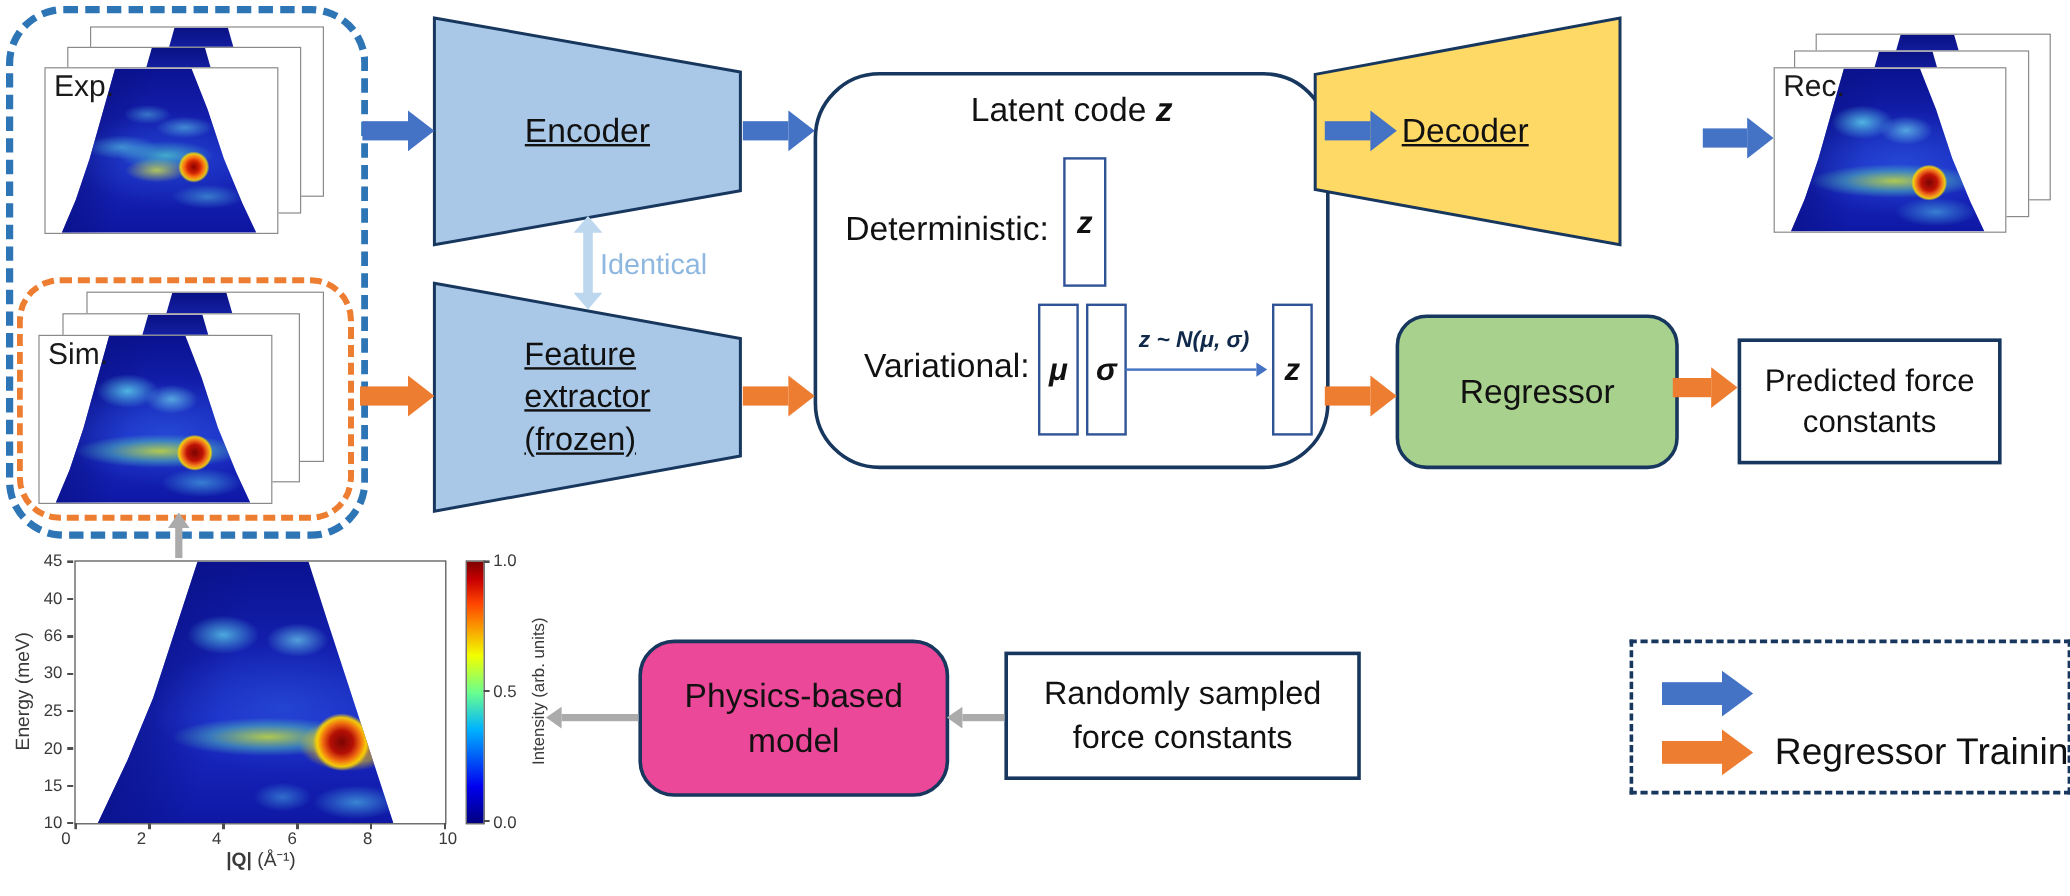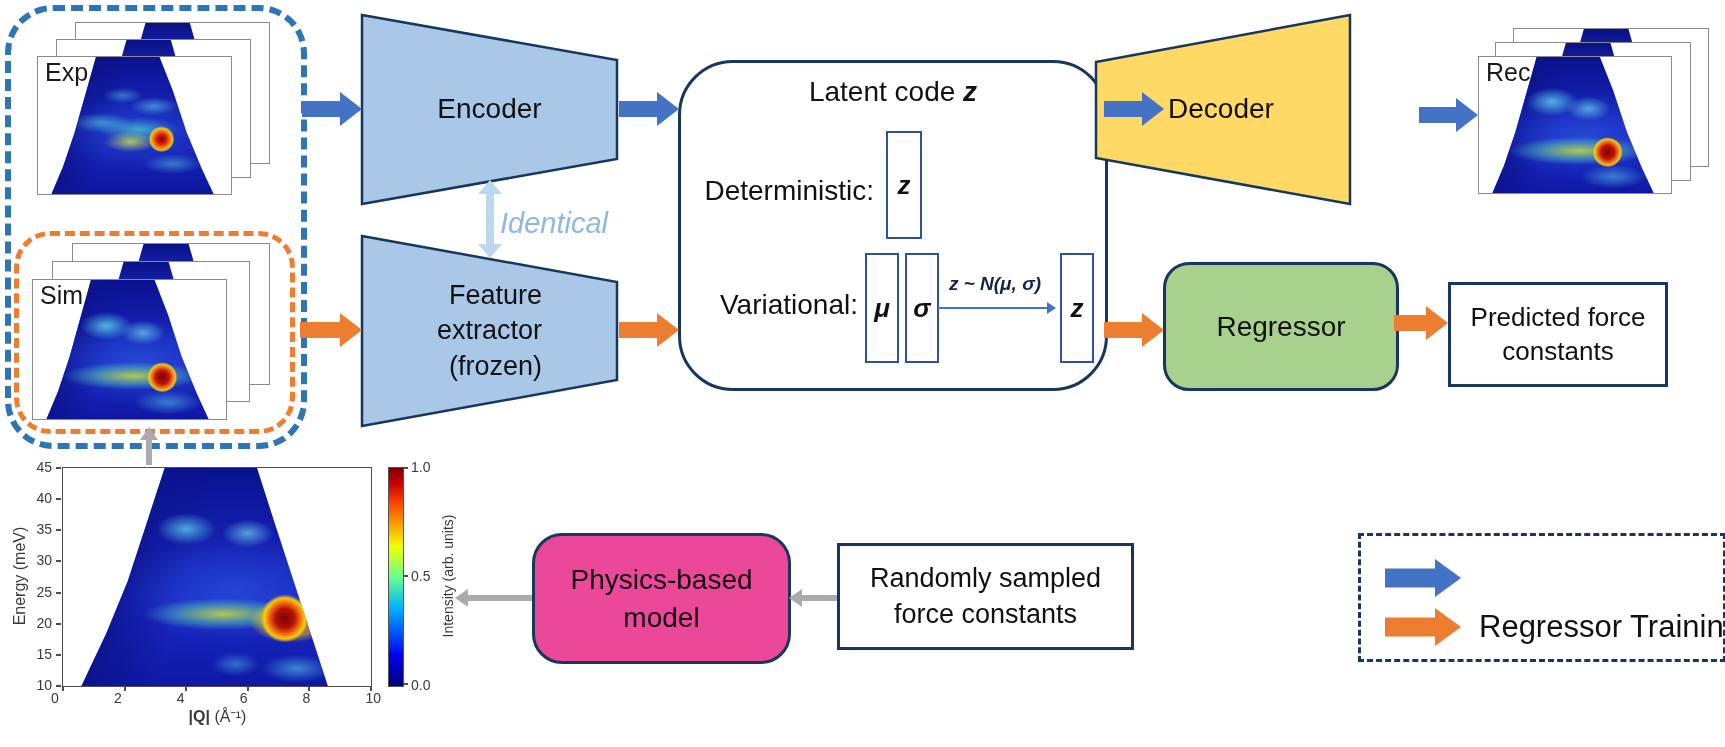--- a/index.html
+++ b/index.html
@@ -37,21 +37,21 @@
     radial-gradient(ellipse 20px 8px at 44% 28%,rgba(90,200,230,.5),rgba(90,200,230,0) 100%),
     radial-gradient(ellipse 30px 10px at 70% 78%,rgba(90,210,230,.5),rgba(90,210,230,0) 100%),
     radial-gradient(ellipse 80px 40px at 52% 55%,rgba(40,90,220,.5),rgba(40,90,220,0) 100%),
     linear-gradient(105deg,#0a1182 12%,rgba(10,17,130,0) 40%),
     linear-gradient(#0b1292,#1a28c0 55%,#0d16a0);}
 
   
   .trap{position:absolute;}
   .trap svg{position:absolute;inset:0;overflow:visible;}
   .trap .t-label{position:absolute;inset:0;display:flex;align-items:center;justify-content:center;
-    font-size:28px;color:#111;text-align:right;white-space:pre-line;line-height:1.3;}
+    font-size:28px;color:#111;text-align:left;white-space:pre-line;line-height:1.3;text-decoration:underline;}
 
   
   .latent-box{position:absolute;left:678px;top:60px;width:424px;height:325px;background:#fff;
     border:3px solid #17375E;border-radius:55px;}
   .latent-title{position:absolute;left:0;top:13px;width:100%;text-align:center;font-size:28px;color:#111;}
   .latent-row-label{position:absolute;font-size:28px;color:#111;text-align:right;}
   .vec-box{position:absolute;background:#fff;border:2.5px solid #2F5496;display:flex;
     align-items:center;justify-content:center;font-size:26px;font-weight:bold;font-style:italic;color:#111;}
   .sample-label{position:absolute;font-size:19px;font-weight:bold;font-style:italic;color:#10284a;text-align:center;white-space:nowrap;}
   .bold-it{font-weight:bold;font-style:italic;}
@@ -81,21 +81,21 @@
   .garrow.up .body{left:50%;transform:translateX(-50%);bottom:0;width:6px;height:calc(100% - 13px);}
   .garrow.up .head{position:absolute;top:0;left:50%;transform:translateX(-50%);width:0;height:0;
     border-left:9px solid transparent;border-right:9px solid transparent;border-bottom:13px solid #ABABAB;}
 
   .dbl-arrow{position:absolute;left:477px;top:180px;width:26px;height:78px;}
   .dbl-arrow .body{position:absolute;left:50%;transform:translateX(-50%);top:12px;bottom:12px;width:8px;background:#BDD7EE;}
   .dbl-arrow .h1,.dbl-arrow .h2{position:absolute;left:50%;transform:translateX(-50%);width:0;height:0;
     border-left:12px solid transparent;border-right:12px solid transparent;}
   .dbl-arrow .h1{top:0;border-bottom:14px solid #BDD7EE;}
   .dbl-arrow .h2{bottom:0;border-top:14px solid #BDD7EE;}
-  .identical-label{position:absolute;left:500px;top:207px;font-size:29px;color:#8FB8E0;font-style:italic;}
+  .identical-label{position:absolute;left:500px;top:207px;font-size:24px;color:#8FB8E0;}
 
   .thin-arrow{position:absolute;}
   .thin-arrow .line{position:absolute;left:0;top:50%;transform:translateY(-50%);height:2px;width:calc(100% - 9px);background:#4472C4;}
   .thin-arrow .head{position:absolute;right:0;top:50%;transform:translateY(-50%);width:0;height:0;
     border-top:6px solid transparent;border-bottom:6px solid transparent;border-left:9px solid #4472C4;}
 
   
   .legend{position:absolute;left:1358px;top:533px;width:362px;height:123px;border:3px dashed #17375E;background:#fff;}
   .legend-row{position:absolute;left:24px;display:flex;align-items:center;gap:18px;}
   .legend-row .txt{font-size:31px;color:#111;white-space:nowrap;}
@@ -288,21 +288,21 @@
           <div class="head"></div>
         </div>
       <div class="txt">Regressor Training</div>
     </div>
   </div>
 
   <div class="rot-label" style="left:20px;top:576px">Energy (meV)</div>
   <div class="tick-col yticks">
       <span class="tick">45</span>
       <span class="tick">40</span>
-      <span class="tick">35</span>
+      <span class="tick">66</span>
       <span class="tick">30</span>
       <span class="tick">25</span>
       <span class="tick">20</span>
       <span class="tick">15</span>
       <span class="tick">10</span>
     </div>
   <div class="ymarks"></div>
   <div class="axes">
     <div class="main-funnel"></div>
   </div>

